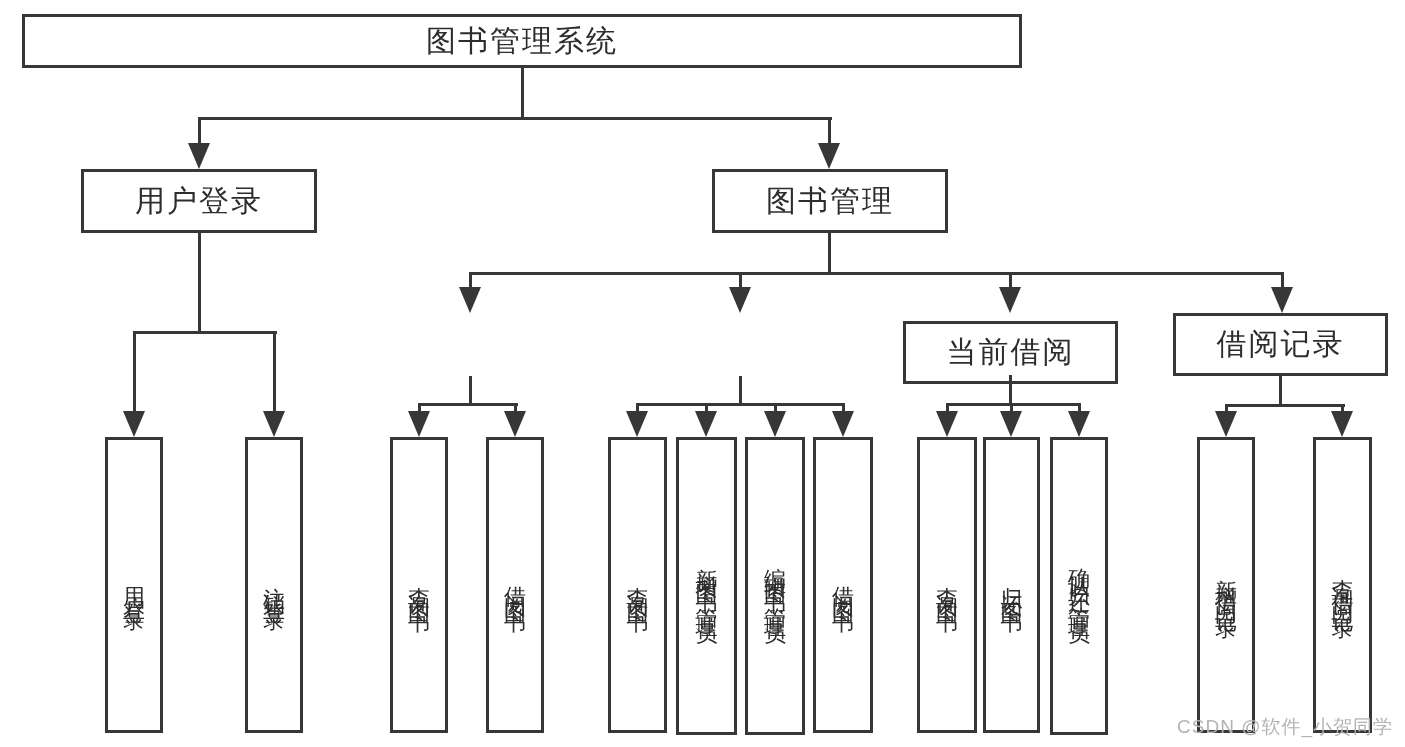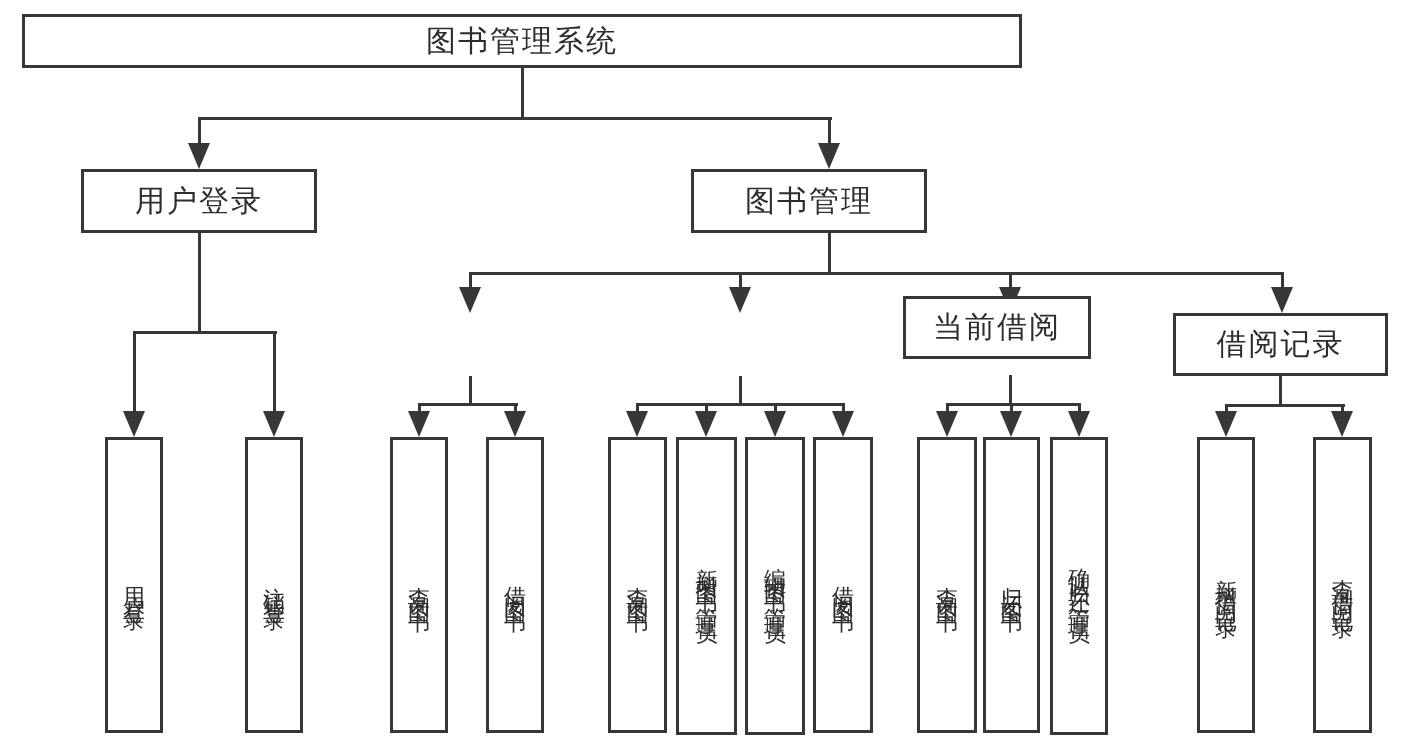--- a/index.html
+++ b/index.html
@@ -41,21 +41,21 @@
   <div class="vline" style="left:521px;top:68px;height:52px"></div>
   <div class="hline" style="left:198px;top:117px;width:634px"></div>
   <div class="vline" style="left:198px;top:117px;height:28px"></div>
   <div class="arr" style="left:188px;top:143px"></div>
   <div class="vline" style="left:828px;top:117px;height:28px"></div>
   <div class="arr" style="left:818px;top:143px"></div>
 
   <div class="box hbox" style="left:81px;top:169px;width:236px;height:64px">
     <span>用户登录</span>
   </div>
-  <div class="box hbox" style="left:691px;top:169px;width:236px;height:64px">
+  <div class="box hbox" style="left:712px;top:169px;width:236px;height:64px">
     <span>图书管理</span>
   </div>
 
   <div class="vline" style="left:198px;top:232px;height:102px"></div>
   <div class="hline" style="left:133px;top:331px;width:144px"></div>
   <div class="vline" style="left:133px;top:331px;height:82px"></div>
   <div class="arr" style="left:123px;top:411px"></div>
   <div class="vline" style="left:273px;top:331px;height:82px"></div>
   <div class="arr" style="left:263px;top:411px"></div>
 
@@ -63,21 +63,21 @@
   <div class="hline" style="left:469px;top:272px;width:815px"></div>
   <div class="vline" style="left:469px;top:272px;height:18px"></div>
   <div class="arr" style="left:459px;top:287px"></div>
   <div class="vline" style="left:739px;top:272px;height:18px"></div>
   <div class="arr" style="left:729px;top:287px"></div>
   <div class="vline" style="left:1009px;top:272px;height:18px"></div>
   <div class="arr" style="left:999px;top:287px"></div>
   <div class="vline" style="left:1281px;top:272px;height:18px"></div>
   <div class="arr" style="left:1271px;top:287px"></div>
 
-  <div class="box hbox" style="left:903px;top:296px;width:188px;height:63px">
+  <div class="box hbox" style="left:903px;top:321px;width:215px;height:63px">
     <span>当前借阅</span>
   </div>
   <div class="box hbox" style="left:1173px;top:313px;width:215px;height:63px">
     <span>借阅记录</span>
   </div>
 
   <div class="vline" style="left:469px;top:376px;height:30px"></div>
   <div class="hline" style="left:418px;top:403px;width:100px"></div>
   <div class="vline" style="left:418px;top:403px;height:12px"></div>
   <div class="arr" style="left:408px;top:411px"></div>
@@ -144,14 +144,15 @@
   <div class="box vbox" style="left:1050px;top:437px;width:58px;height:298px">
     <span>确认归还（管理员）</span>
   </div>
   <div class="box vbox" style="left:1197px;top:437px;width:58px;height:296px">
     <span>新增借阅记录</span>
   </div>
   <div class="box vbox" style="left:1313px;top:437px;width:59px;height:296px">
     <span>查询借阅记录</span>
   </div>
 
+  <div class="watermark">CSDN @软件_小贺同学</div>
 
 </div>
 
 </body></html>

